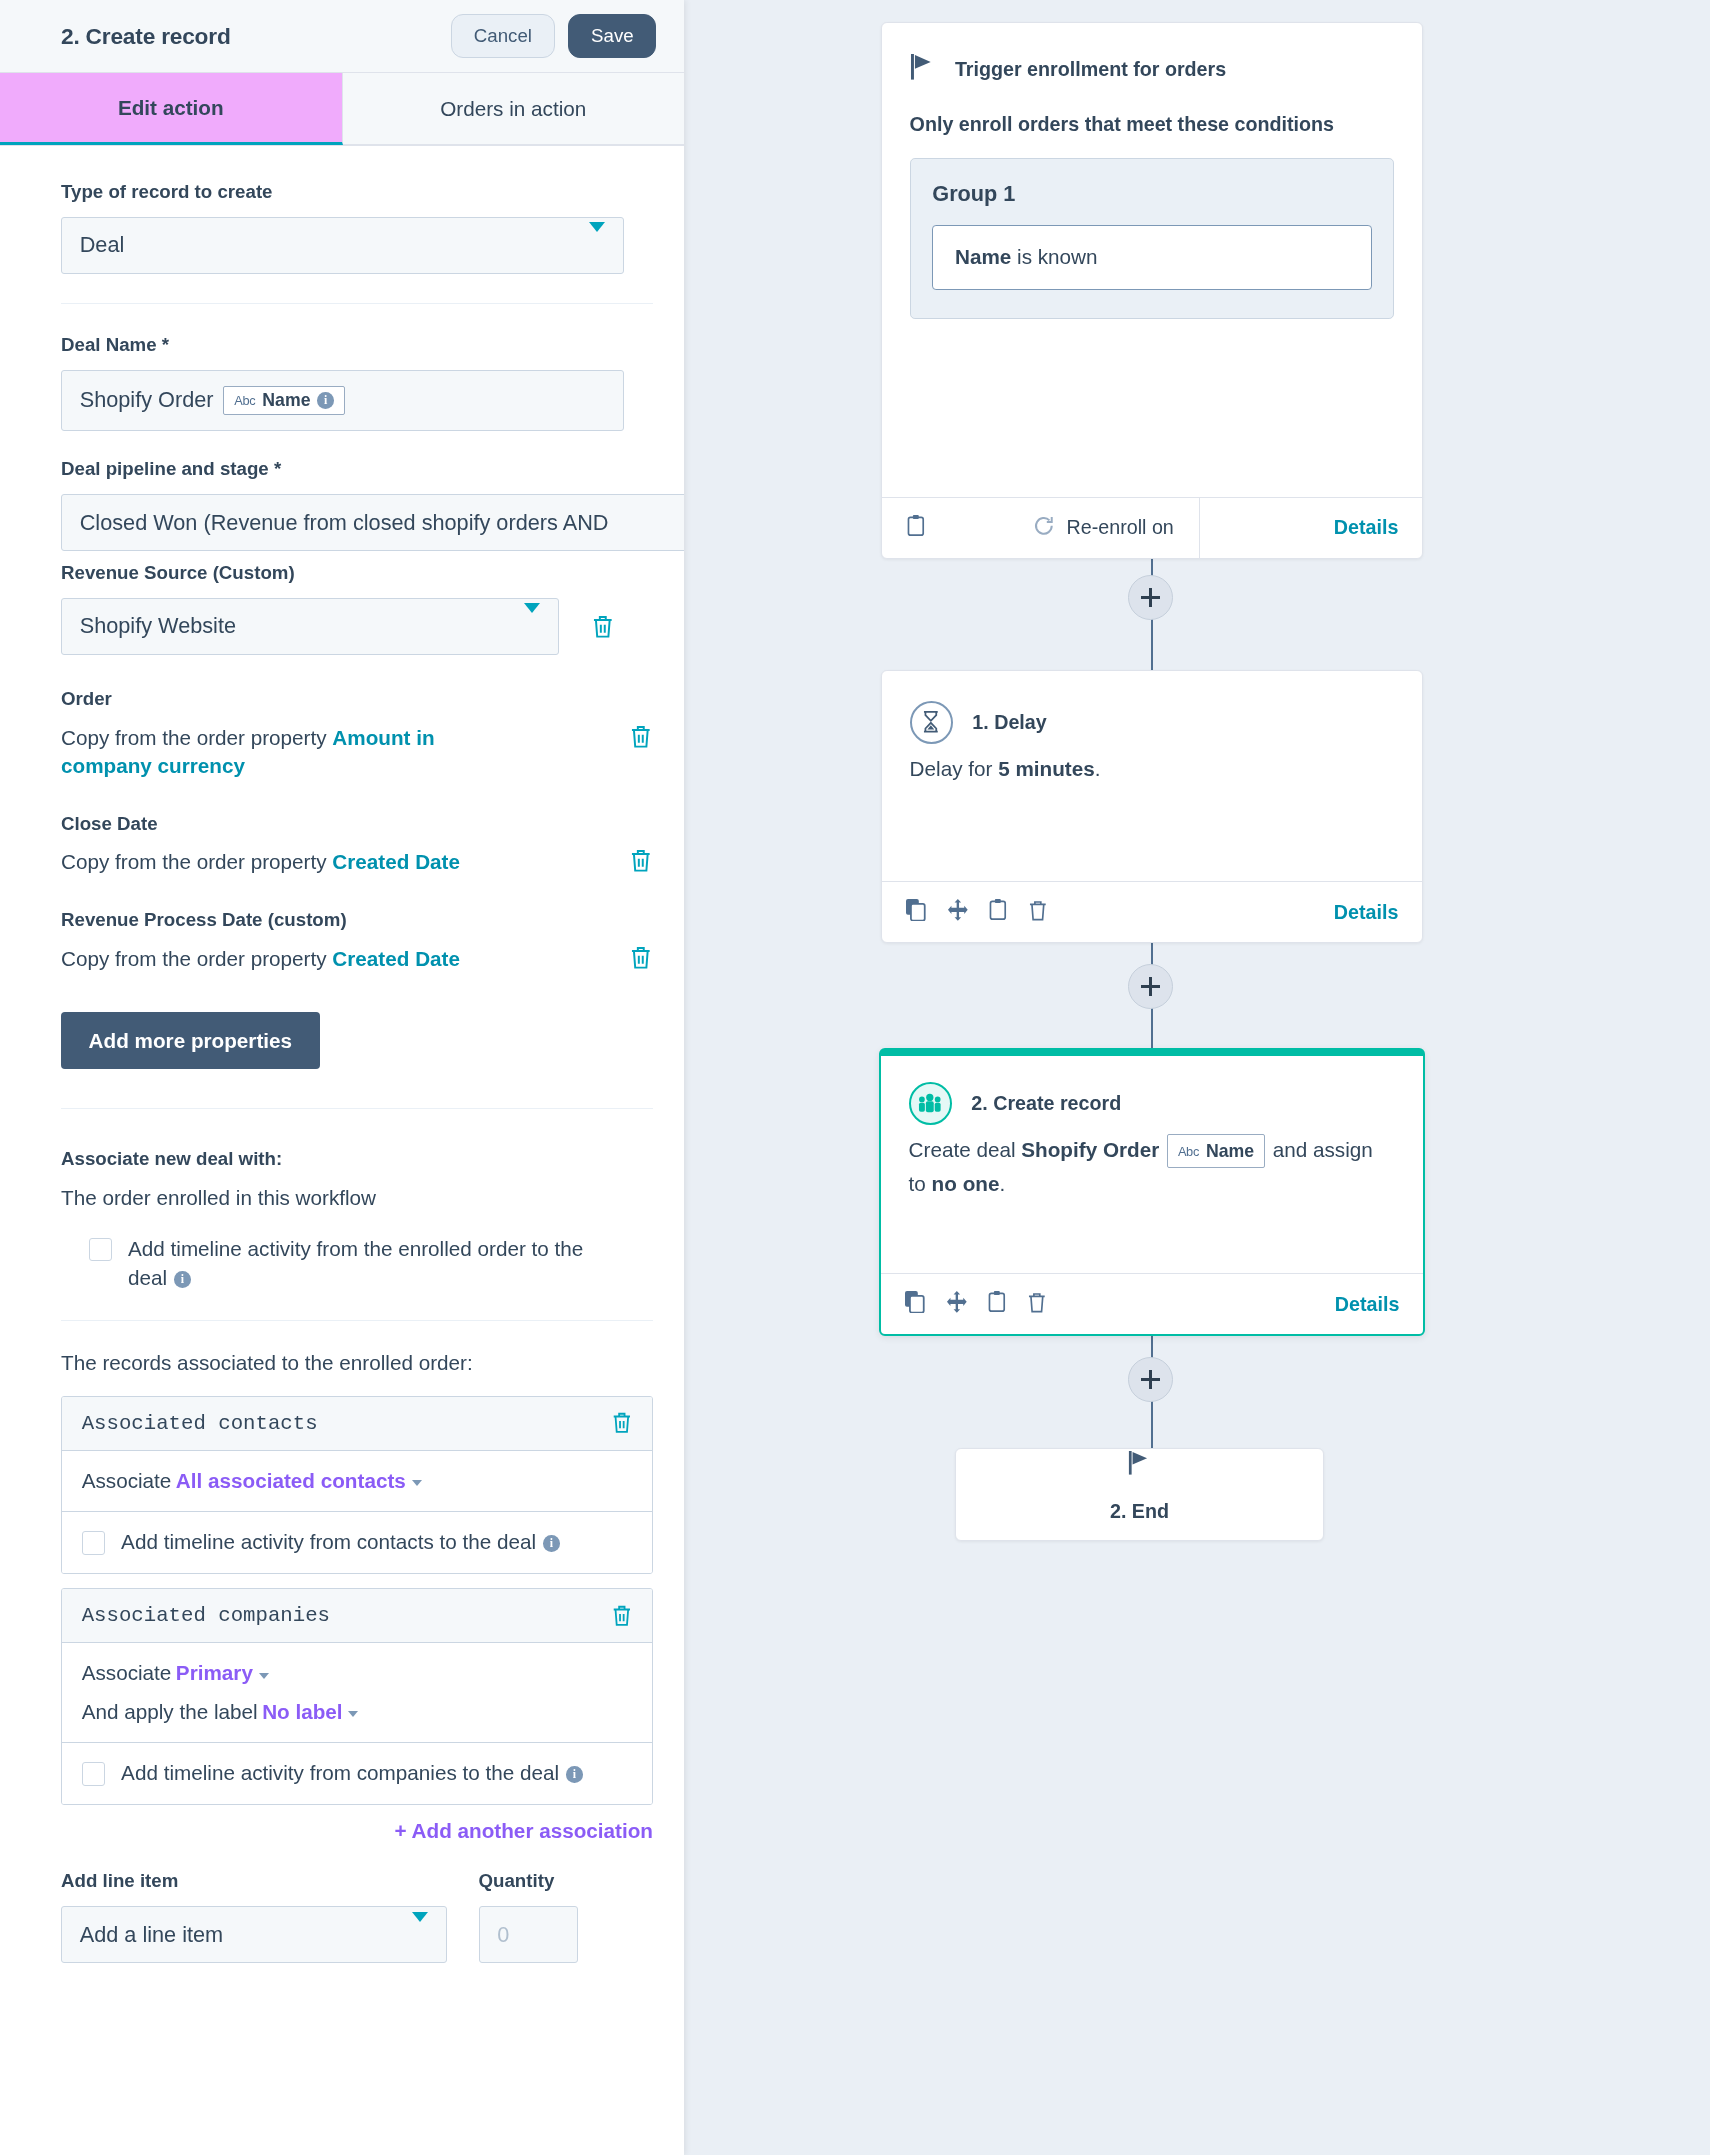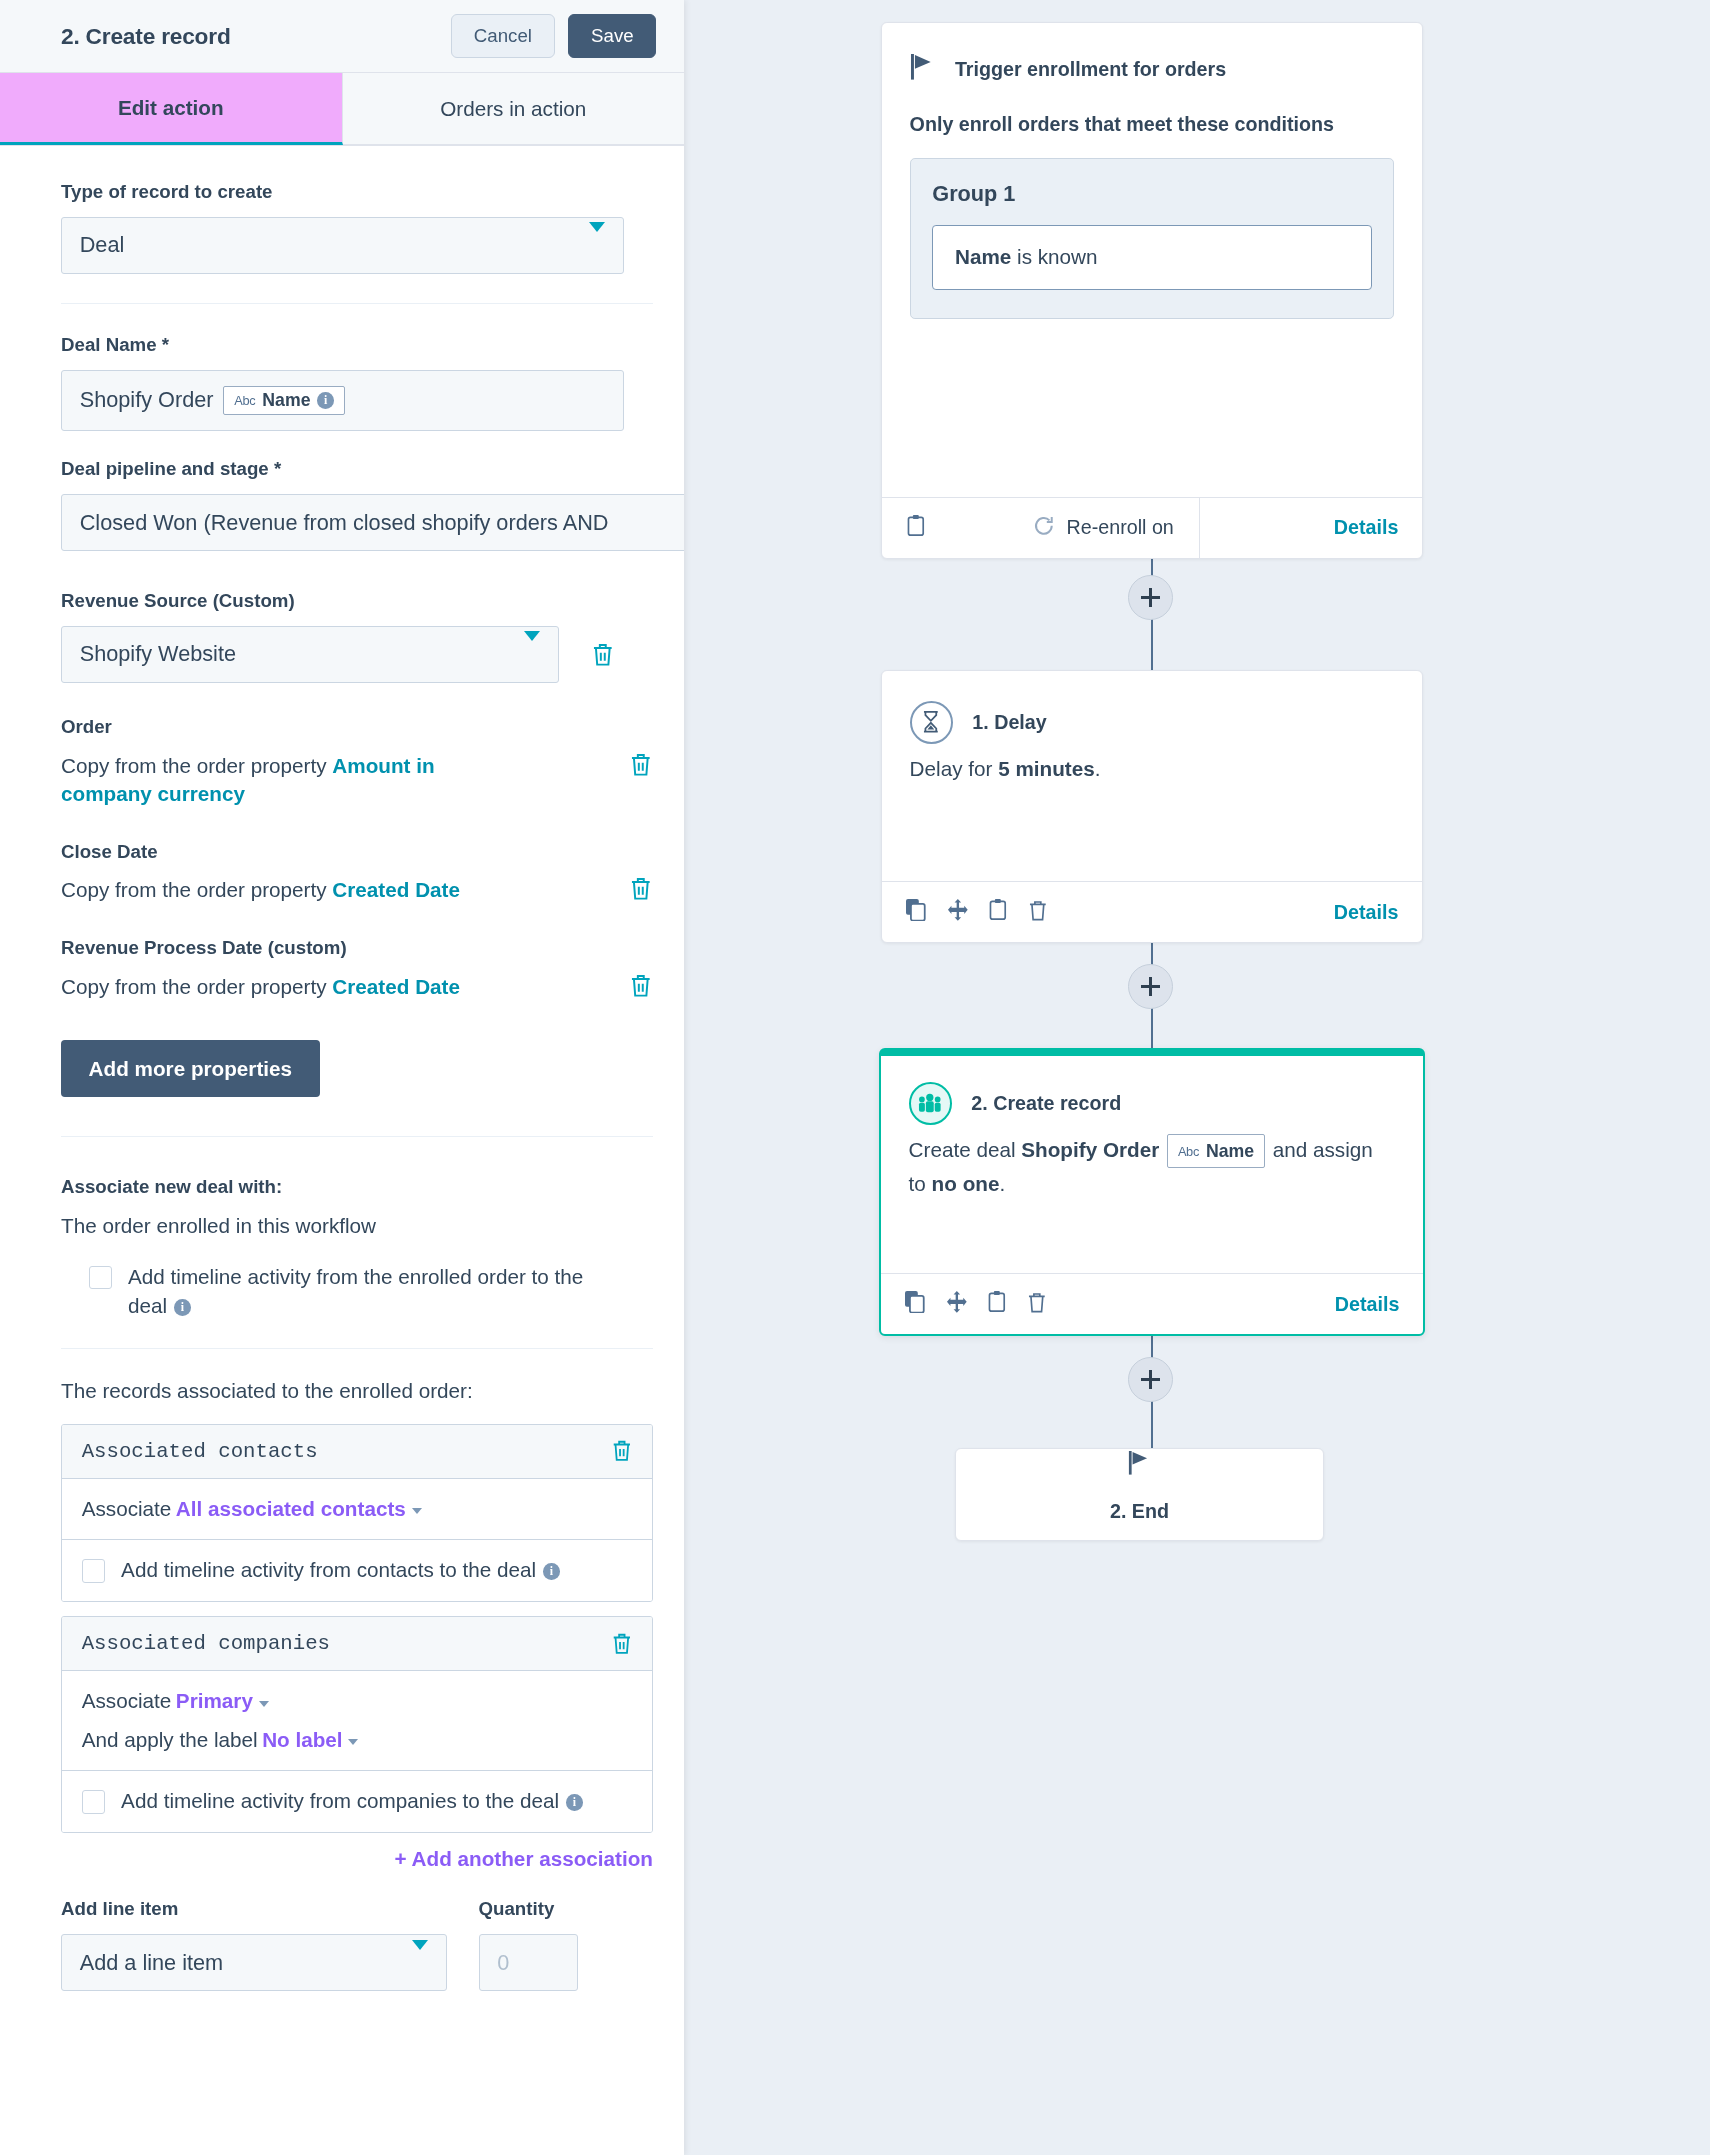--- a/index.html
+++ b/index.html
@@ -28,21 +28,21 @@
     padding: 0 27.6px 0 61px;
   }
   .panel-title {
     font-size: 22.7px; font-weight: bold; color: #33475b;
     letter-spacing: -0.2px;
     flex: 1;
   }
   .btn {
     font-family: "Liberation Sans", sans-serif;
     font-size: 18.7px;
-    border-radius: 6px;
+    border-radius: 12px;
     padding: 9.9px 21.7px;
     cursor: pointer;
     line-height: 1.2;
   }
   .btn-secondary {
     background: #eaf0f6; color: #425b76;
     border: 1px solid #cbd6e2;
     margin-right: 13.8px;
   }
   .btn-primary {
@@ -284,21 +284,21 @@
       </span>
     </div>
 
     
     <div class="field-label" style="margin-top:27.6px">Deal pipeline and stage *</div>
     <div class="select-box" style="width:650px; white-space:nowrap; overflow:hidden;">
       <span>Closed Won (Revenue from closed shopify orders AND</span>
     </div>
 
     
-    <div class="field-label" style="margin-top:39px">Revenue Source (Custom)</div>
+    <div class="field-label" style="margin-top:11px">Revenue Source (Custom)</div>
     <div style="display:flex; align-items:center;">
       <div class="select-box" style="width:498px">
         <span>Shopify Website</span>
         <span class="caret"><span class="caret-shape"></span></span>
       </div>
       <span class="trash" style="margin-left:31.5px">
         <svg width="23.6" height="25.6" viewBox="0 0 24 26" fill="none" stroke="#00a4bd" stroke-width="2">
           <path d="M3 6h18M9 6V3h6v3M5 6l1.3 17h11.4L19 6"></path>
             <path d="M10 11v8M14 11v8"></path>
         </svg>

